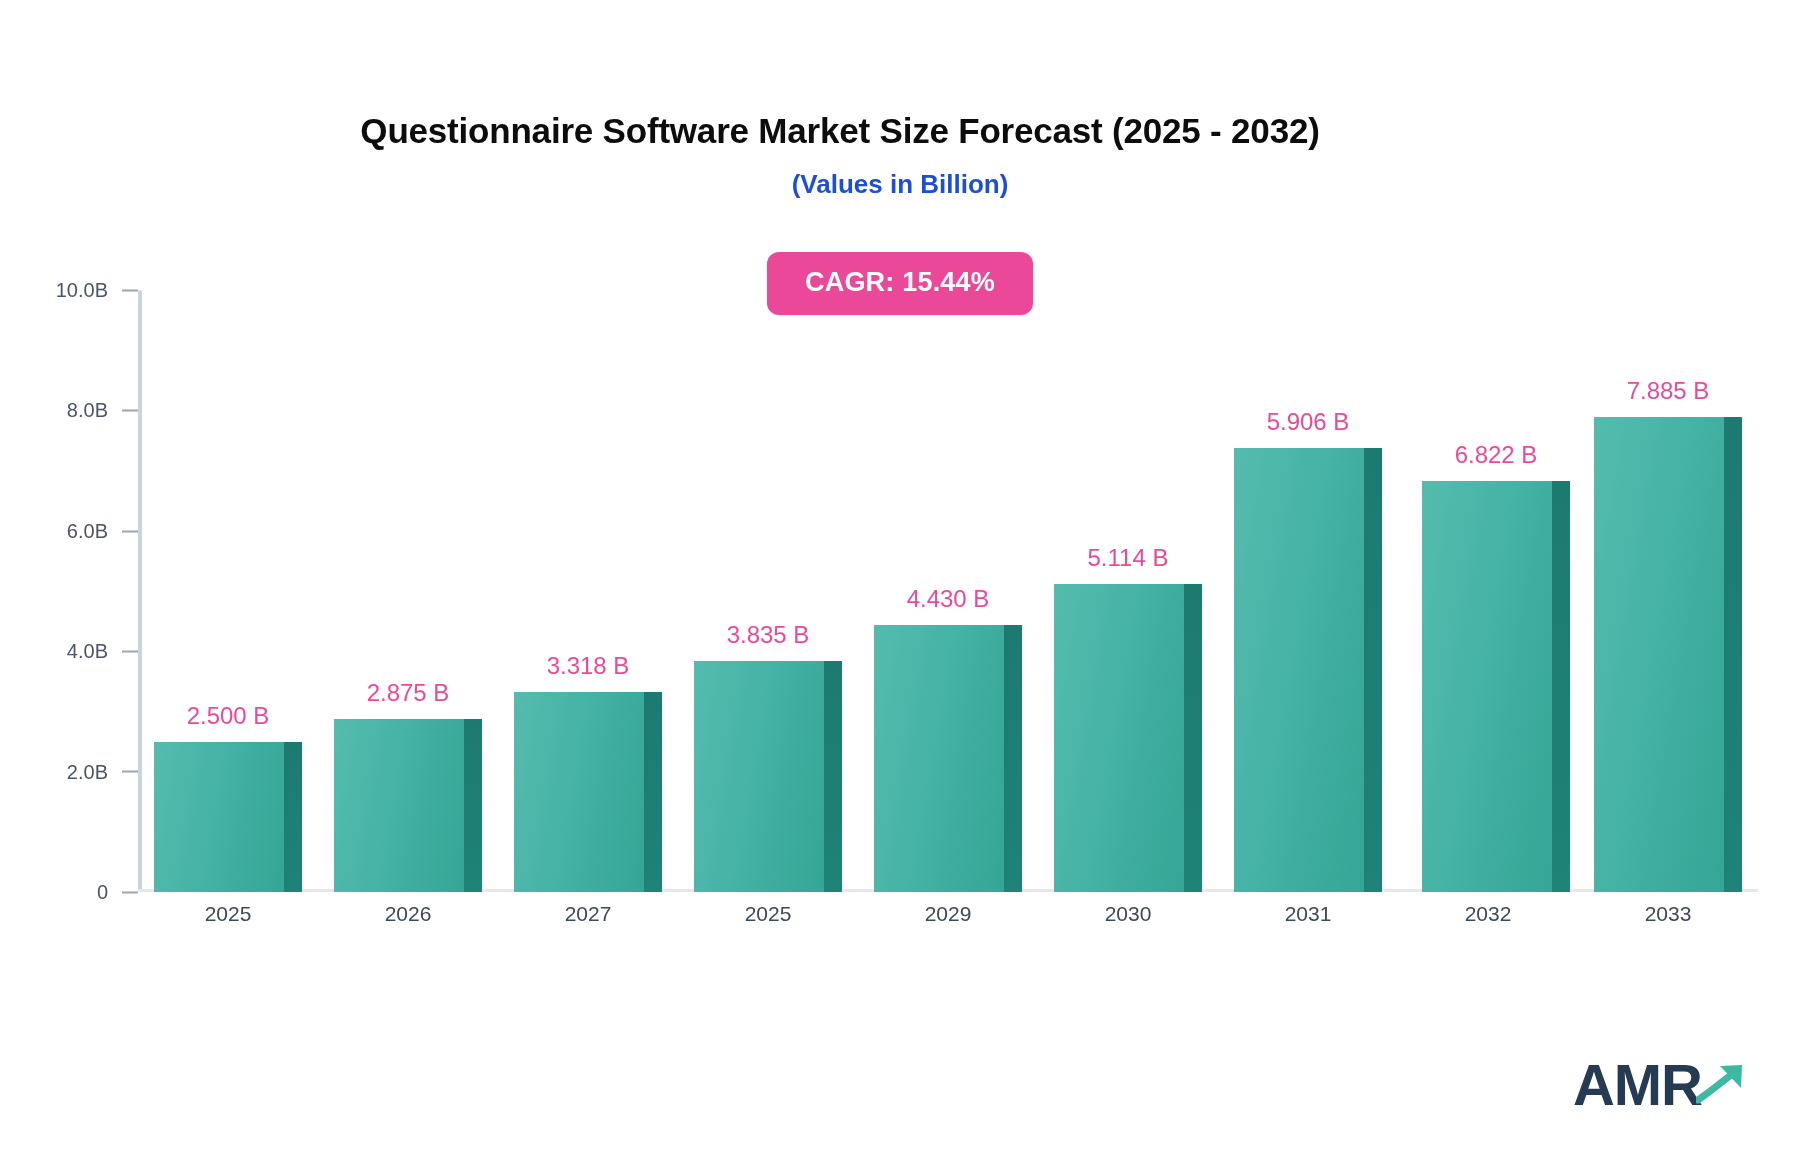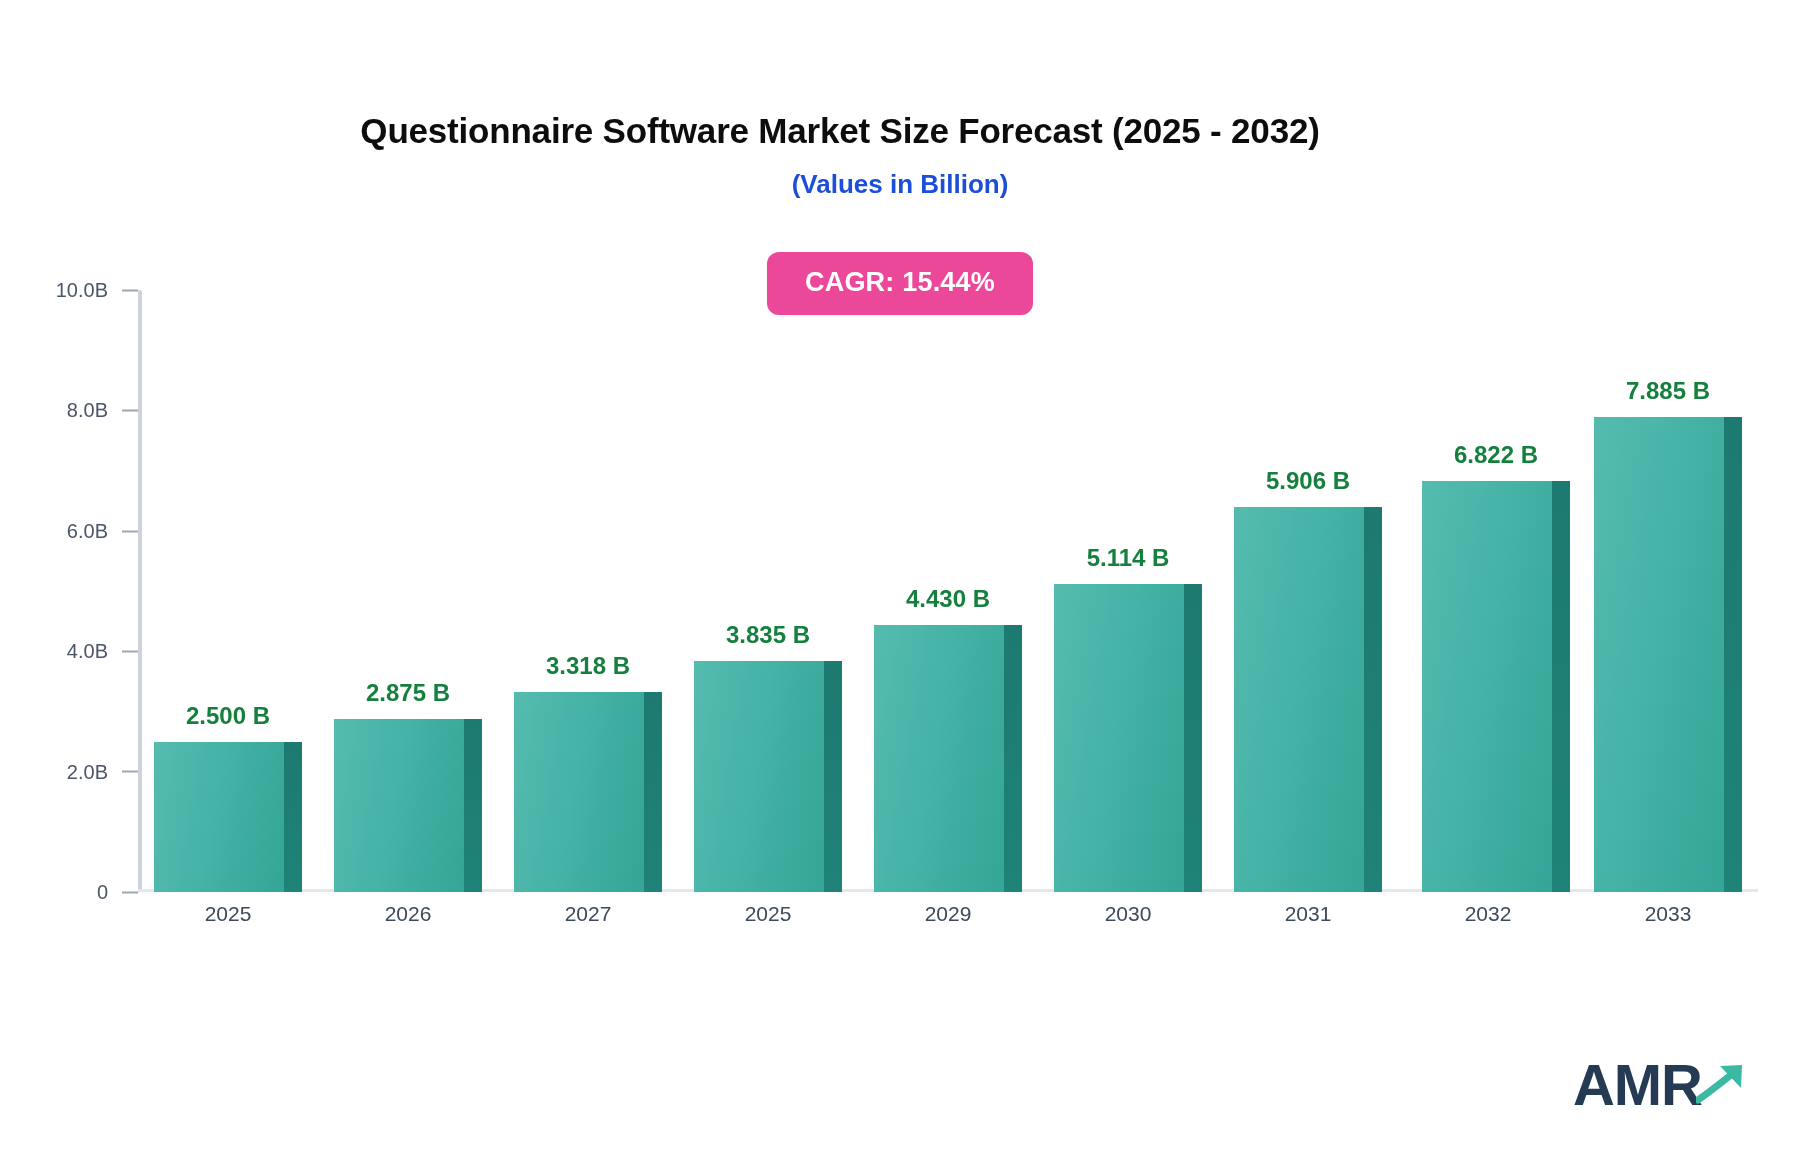--- a/index.html
+++ b/index.html
@@ -124,23 +124,23 @@
     width: 18px;
     background: linear-gradient(180deg, #1d7a70 0%, #1f8378 100%);
   }
   .bar-value {
     position: absolute;
     bottom: 100%;
     left: 50%;
     transform: translateX(-50%);
     margin-bottom: 12px;
     font-size: 24px;
-    color: #15803d;
+    color: #ec4899;
     white-space: nowrap;
-    font-weight: 700;
+    font-weight: 400;
   }
   .x-tick {
     position: absolute;
     top: 612px;
     left: 50%;
     transform: translateX(-50%);
     font-size: 21px;
     color: #3d4a5c;
     white-space: nowrap;
   }
@@ -230,21 +230,21 @@
         </div>
         <div class="bar-slot">
           <div class="bar-3d" style="height: 307.863px;">
             <div class="bar-face"></div>
             <div class="bar-side"></div>
             <div class="bar-value">5.114 B</div>
           </div>
           <div class="x-tick">2030</div>
         </div>
         <div class="bar-slot">
-          <div class="bar-3d" style="height: 385px; padding-left: 33px;">
+          <div class="bar-3d" style="height: 444px; padding-left: 33px;">
             <div class="bar-face"></div>
             <div class="bar-side"></div>
             <div class="bar-value">5.906 B</div>
           </div>
           <div class="x-tick">2031</div>
         </div>
         <div class="bar-slot">
           <div class="bar-3d" style="height: 410.684px; margin-left: 16px;">
             <div class="bar-face"></div>
             <div class="bar-side"></div>

